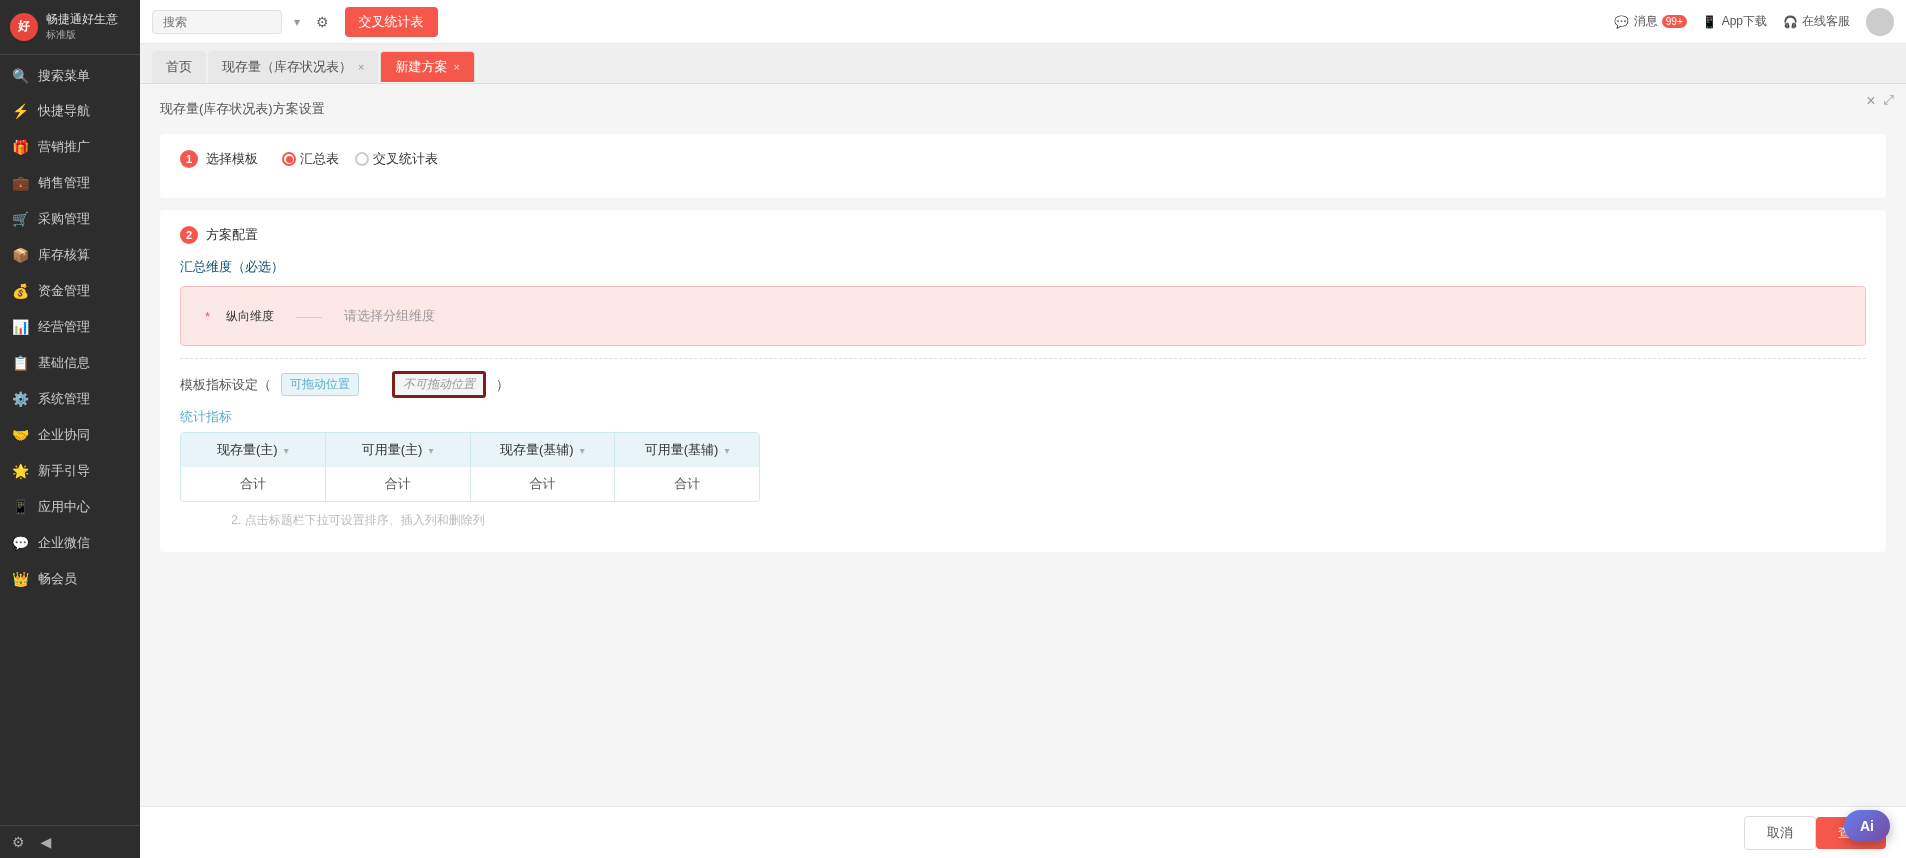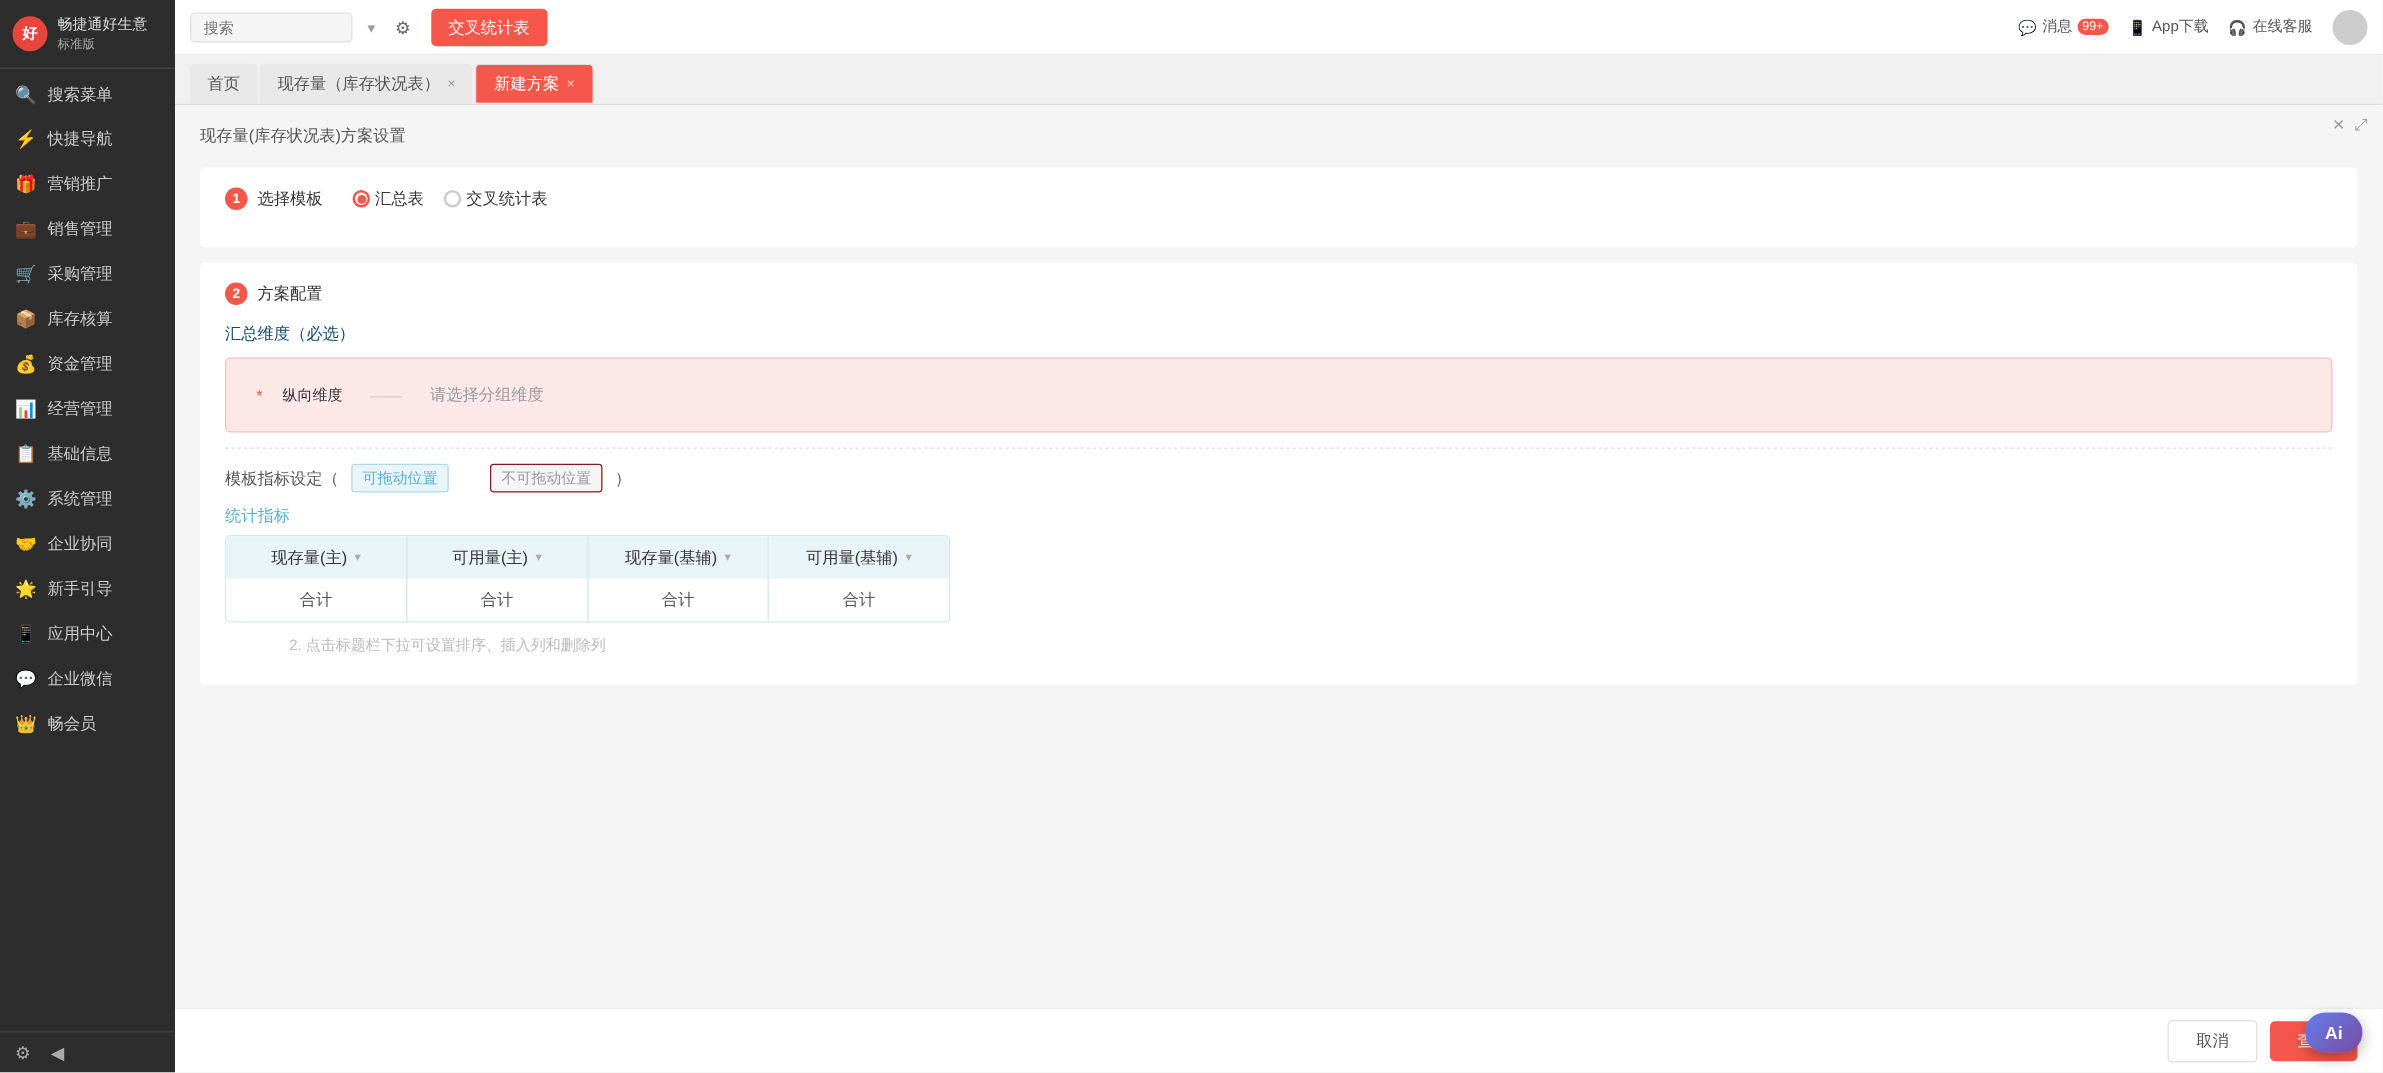--- a/index.html
+++ b/index.html
@@ -121,22 +121,22 @@
     .required-hint { color: #999; font-size: 13px; }
 
     
     .indicator-settings { display: flex; align-items: center; gap: 10px; margin-bottom: 10px; }
     .indicator-label { font-size: 13px; color: #555; }
     .drag-badge {
       background: #e8f4f8; border: 1px solid #b0d8e8; border-radius: 3px;
       padding: 2px 8px; font-size: 12px; color: #5ab0cc;
     }
     .no-drag-badge {
-      background: #f5f5f5; border: 1px solid #7f1d1d; border-radius: 3px;
-      padding: 2px 8px; font-size: 12px; color: #999;
+      background: #f5f5f5; border: 3px solid #7f1d1d; border-radius: 3px;
+      padding: 2px 8px; font-size: 12px; color: #999; font-style: italic;
     }
 
     
     .stats-label { color: #5ab0cc; font-size: 13px; margin-bottom: 6px; }
 
     
     .indicator-table { border: 1px solid #d0e8ef; border-radius: 4px; overflow: hidden; width: 580px; text-align: center; }
     .indicator-table-header { display: flex; background: #e8f4f8; }
     .indicator-table-body { display: flex; background: #fff; }
     .indicator-col {
@@ -158,21 +158,21 @@
     .tip-line { color: #bbb; font-size: 12px; line-height: 1.8; }
 
     
     .save-area { display: flex; align-items: center; gap: 6px; padding: 8px 0; }
     .save-checkbox { width: 14px; height: 14px; border: 1px solid #ccc; background: #fff; cursor: pointer; }
     .save-label { font-size: 13px; color: #555; }
 
     
     .bottom-bar {
       height: 52px; background: #fff; display: flex; align-items: center;
-      justify-content: flex-end; padding: 0 20px; gap: 10px;
+      justify-content: flex-end; padding: 0 20px; 
       border-top: 1px solid #e8e8e8; flex-shrink: 0;
     }
     .btn-cancel {
       background: #fff; border: 1px solid #ddd; color: #555;
       border-radius: 4px; padding: 7px 22px; font-size: 13px; cursor: pointer;
     }
     .btn-query {
       background: #f5584a; color: #fff; border: none;
       border-radius: 4px; padding: 7px 22px; font-size: 13px; cursor: pointer;
     }

